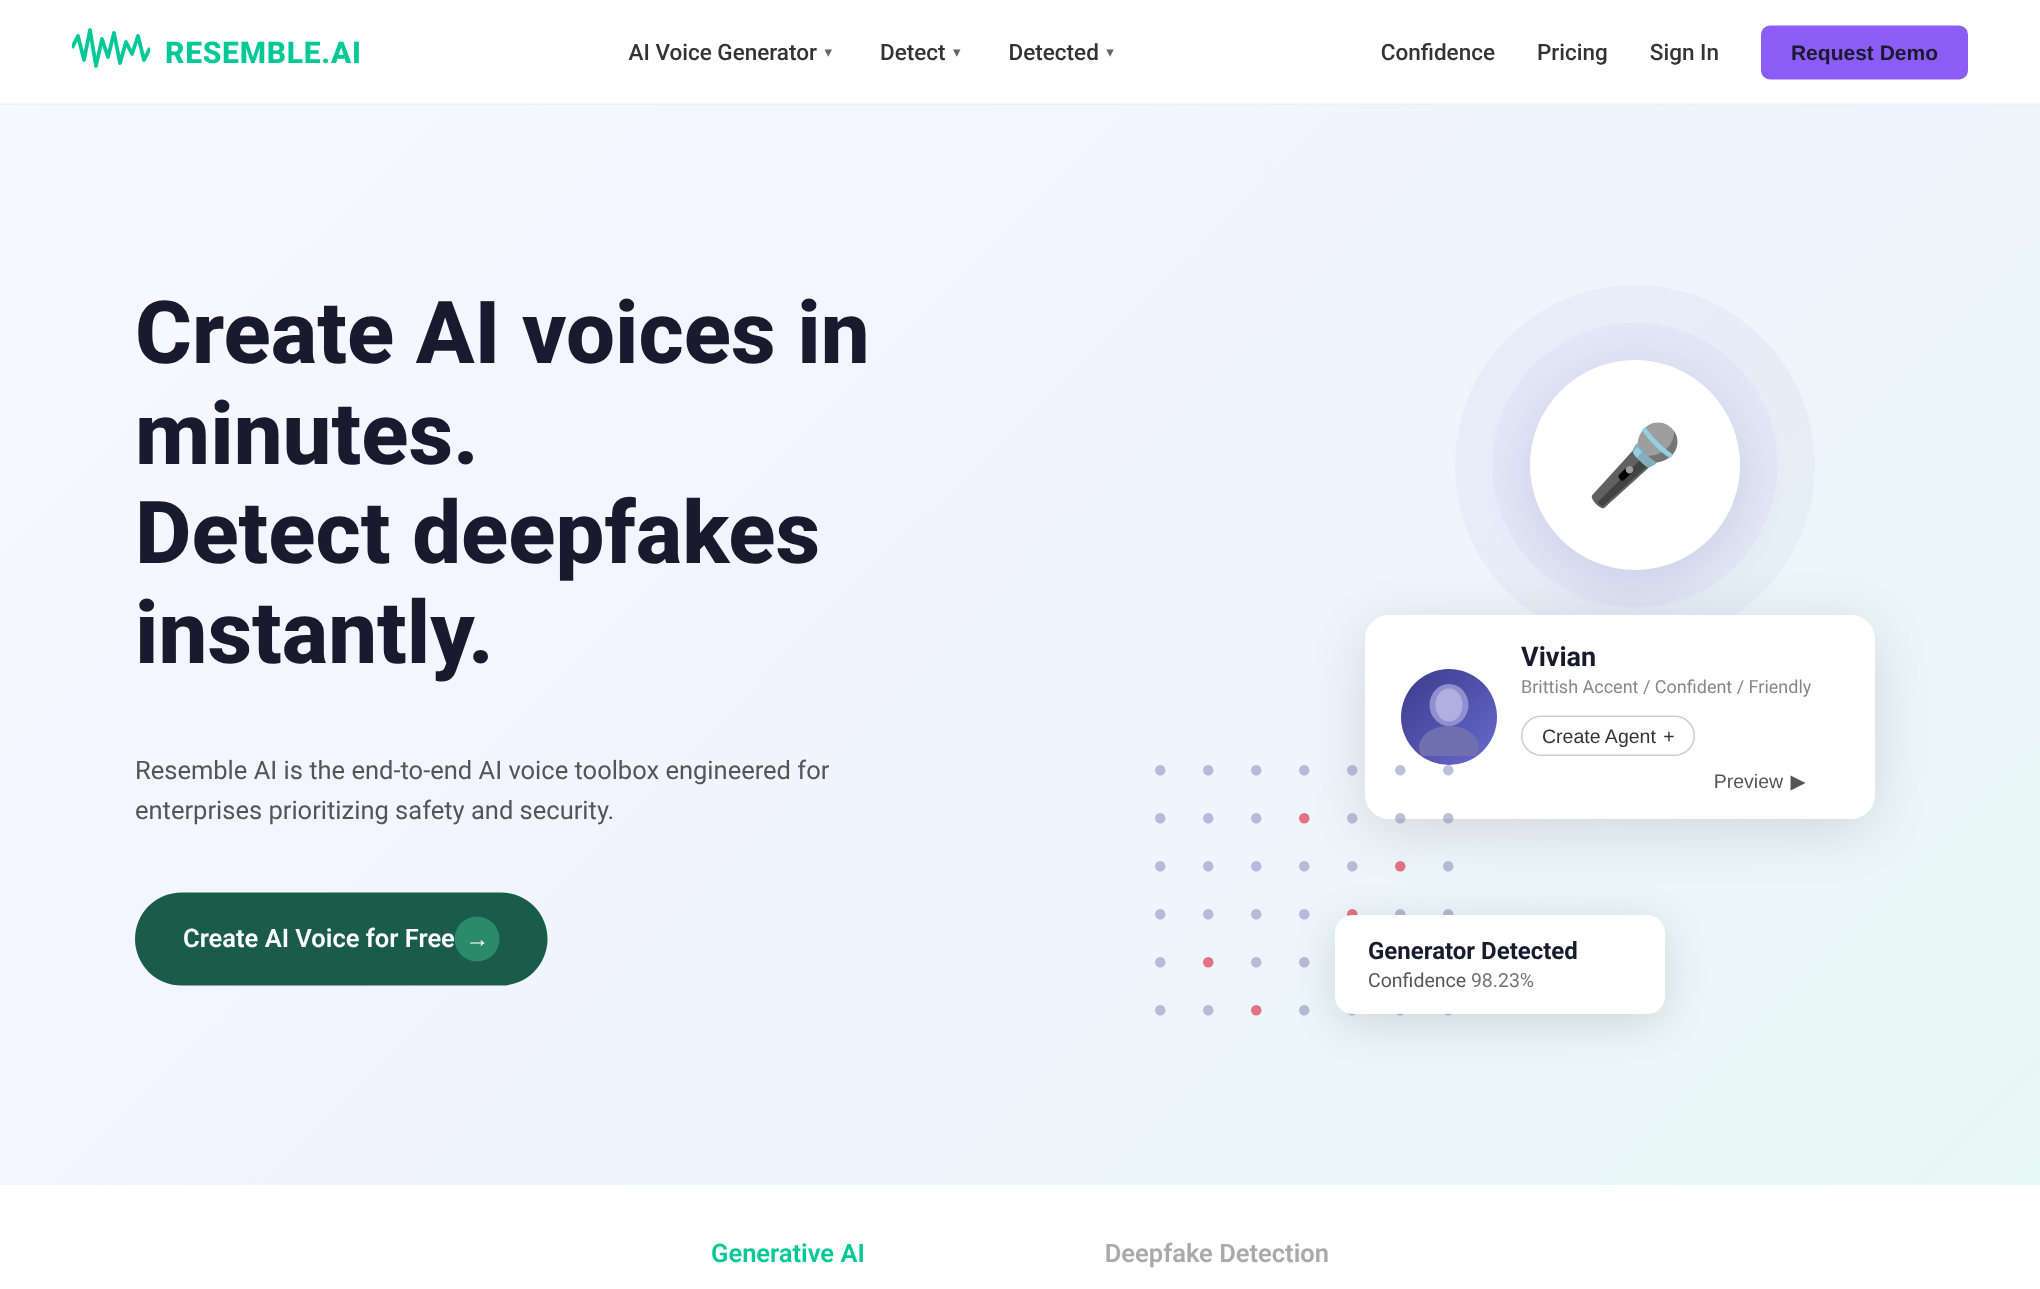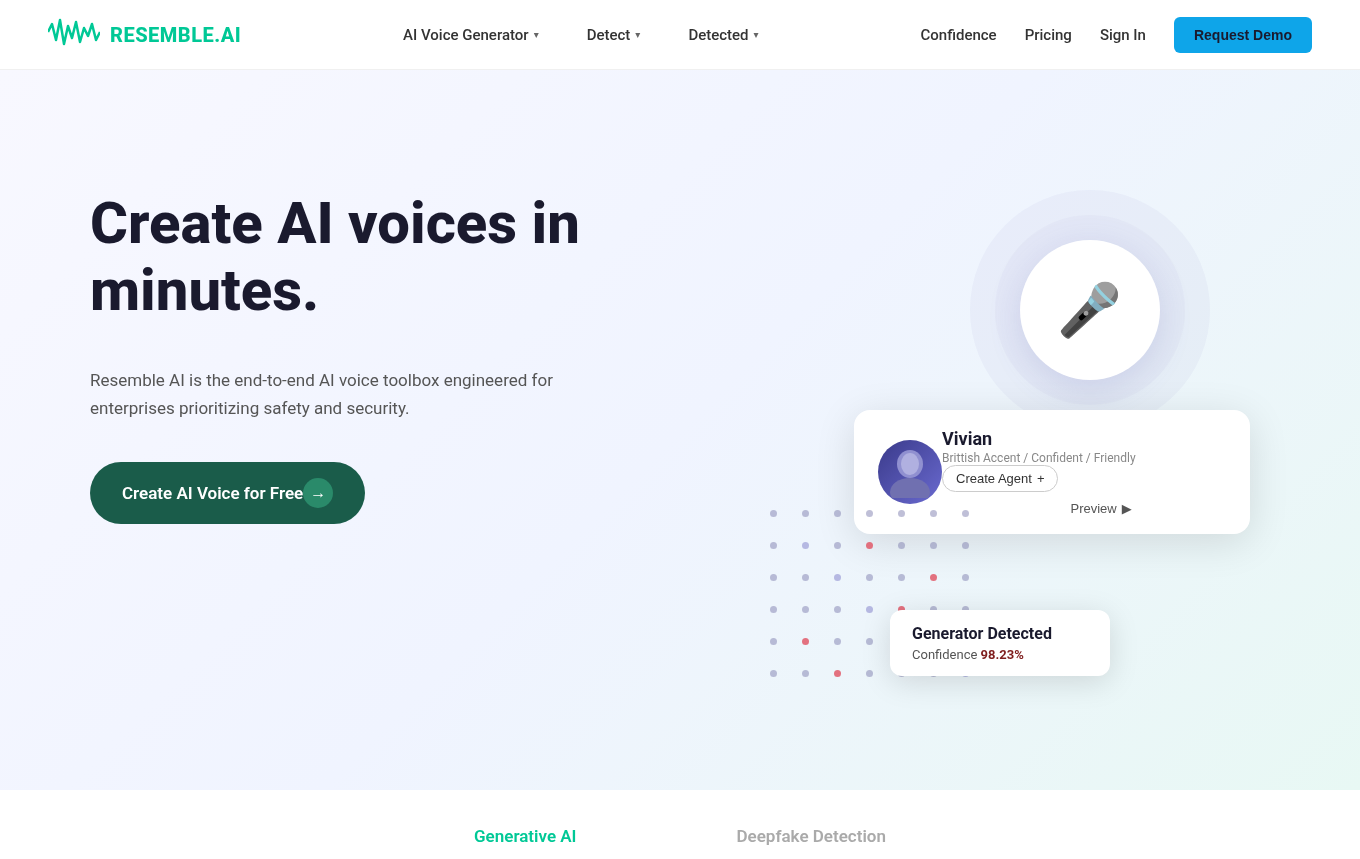--- a/index.html
+++ b/index.html
@@ -38,21 +38,21 @@
       font-size: 20px;
       color: #1a1a2e;
       letter-spacing: 0.5px;
     }
     .nav-logo-text span {
       color: #00c896;
     }
     .nav-center {
       display: flex;
       align-items: center;
-      gap: 48px;
+      gap: 32px;
     }
     .nav-item {
       display: flex;
       align-items: center;
       gap: 5px;
       font-size: 15px;
       color: #333;
       cursor: pointer;
       font-weight: 500;
     }
@@ -65,21 +65,21 @@
       align-items: center;
       gap: 28px;
     }
     .nav-link {
       font-size: 15px;
       color: #333;
       font-weight: 500;
       cursor: pointer;
     }
     .btn-demo {
-      background: #0ea5e9;
+      background: #8b5cf6;
       color: #1a1a2e;
       font-weight: 700;
       font-size: 14px;
       padding: 10px 20px;
       border: none;
       border-radius: 6px;
       cursor: pointer;
     }
 
     
@@ -187,22 +187,22 @@
     .voice-card {
       position: absolute;
       top: 260px;
       right: 20px;
       background: #fff;
       border-radius: 16px;
       box-shadow: 0 8px 40px rgba(0,0,0,0.12);
       padding: 18px 24px;
       display: flex;
       align-items: center;
-      gap: 0;
-      width: 396px;
+      gap: 16px;
+      width: 340px;
     }
     .voice-avatar {
       width: 64px;
       height: 64px;
       border-radius: 50%;
       background: linear-gradient(135deg, #3a3a8a, #6a6ad0);
       overflow: hidden;
       flex-shrink: 0;
       display: flex;
       align-items: center;
@@ -215,20 +215,21 @@
     }
     .voice-name {
       font-size: 18px;
       font-weight: 700;
       color: #1a1a2e;
       margin-bottom: 2px;
     }
     .voice-tags {
       font-size: 12px;
       color: #888;
+      margin-bottom: 12px;
     }
     .voice-actions {
       display: flex;
       align-items: flex-start;
       gap: 12px;
     }
     .btn-create-agent {
       display: flex;
       align-items: center;
       gap: 5px;
@@ -361,20 +362,21 @@
     <span class="nav-link">Pricing</span>
     <span class="nav-link">Sign In</span>
     <button class="btn-demo">Request Demo</button>
   </div>
 </nav>
 
 <section class="hero">
   <div class="hero-left">
     <h1 class="hero-heading">
       <span>Create AI voices in minutes.</span><br>
+      <span>Detect deepfakes instantly.</span>
     </h1>
     <p class="hero-subtext">Resemble AI is the end-to-end AI voice toolbox engineered for enterprises prioritizing safety and security.</p>
     <a class="btn-cta">
       <span>Create AI Voice for Free</span>
       <span class="arrow-circle">→</span>
     </a>
   </div>
 
   <div class="hero-right">
 
@@ -455,21 +457,21 @@
       <div class="dot"></div>
       <div class="dot pink"></div>
       <div class="dot"></div>
       <div class="dot"></div>
       <div class="dot"></div>
       <div class="dot lavender"></div>
     </div>
 
     <div class="deepfake-card">
       <div class="deepfake-title">Generator Detected</div>
-      <div class="deepfake-confidence">Confidence <span style="color:#7f1d1d;font-weight:700;text-align:center;">98.23%</span></div>
+      <div class="deepfake-confidence">Confidence <span style="color:#737373;font-weight:400;text-align:center;">98.23%</span></div>
     </div>
   </div>
 </section>
 
 <div class="tabs-section">
   <div class="tab-item active">Generative AI</div>
   <div class="tab-item inactive">Deepfake Detection</div>
 </div>
 
 </body></html>

